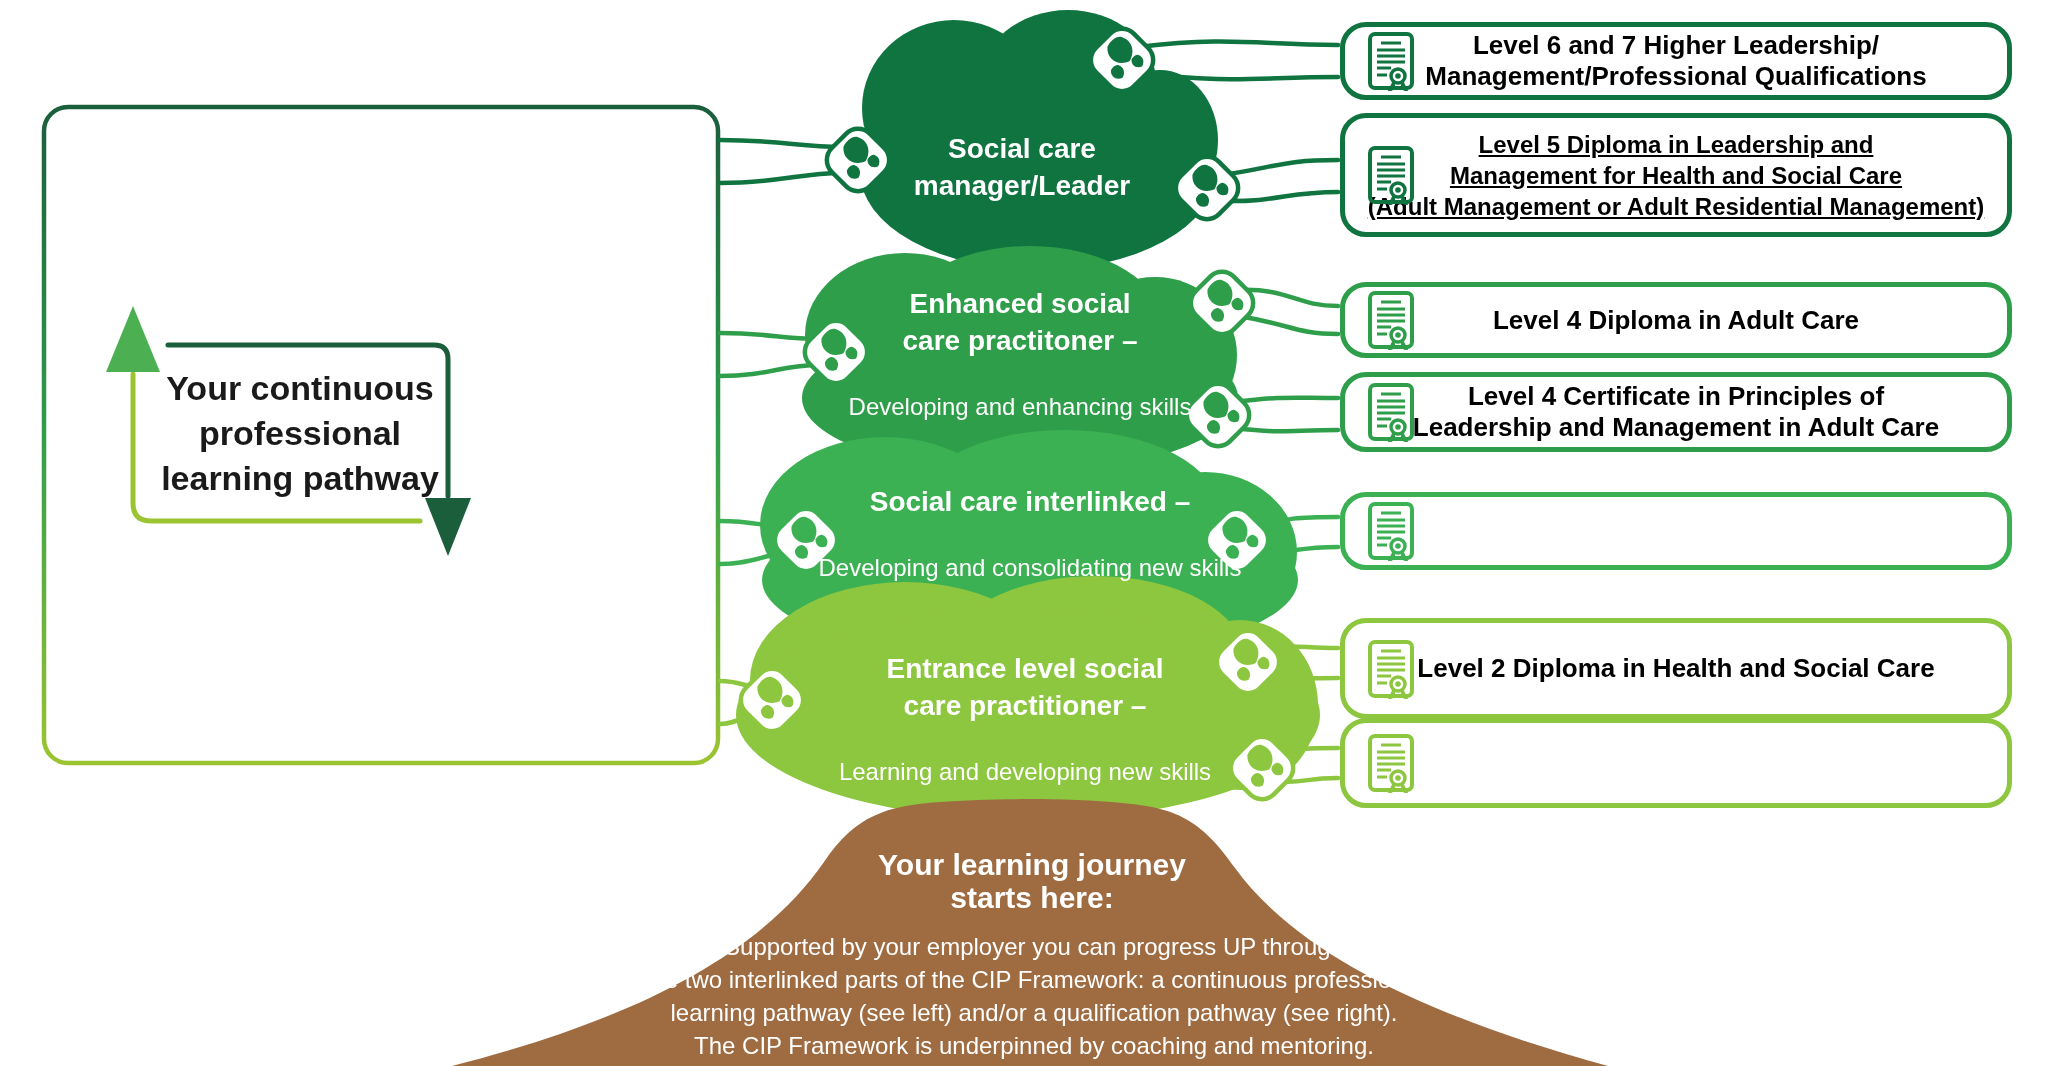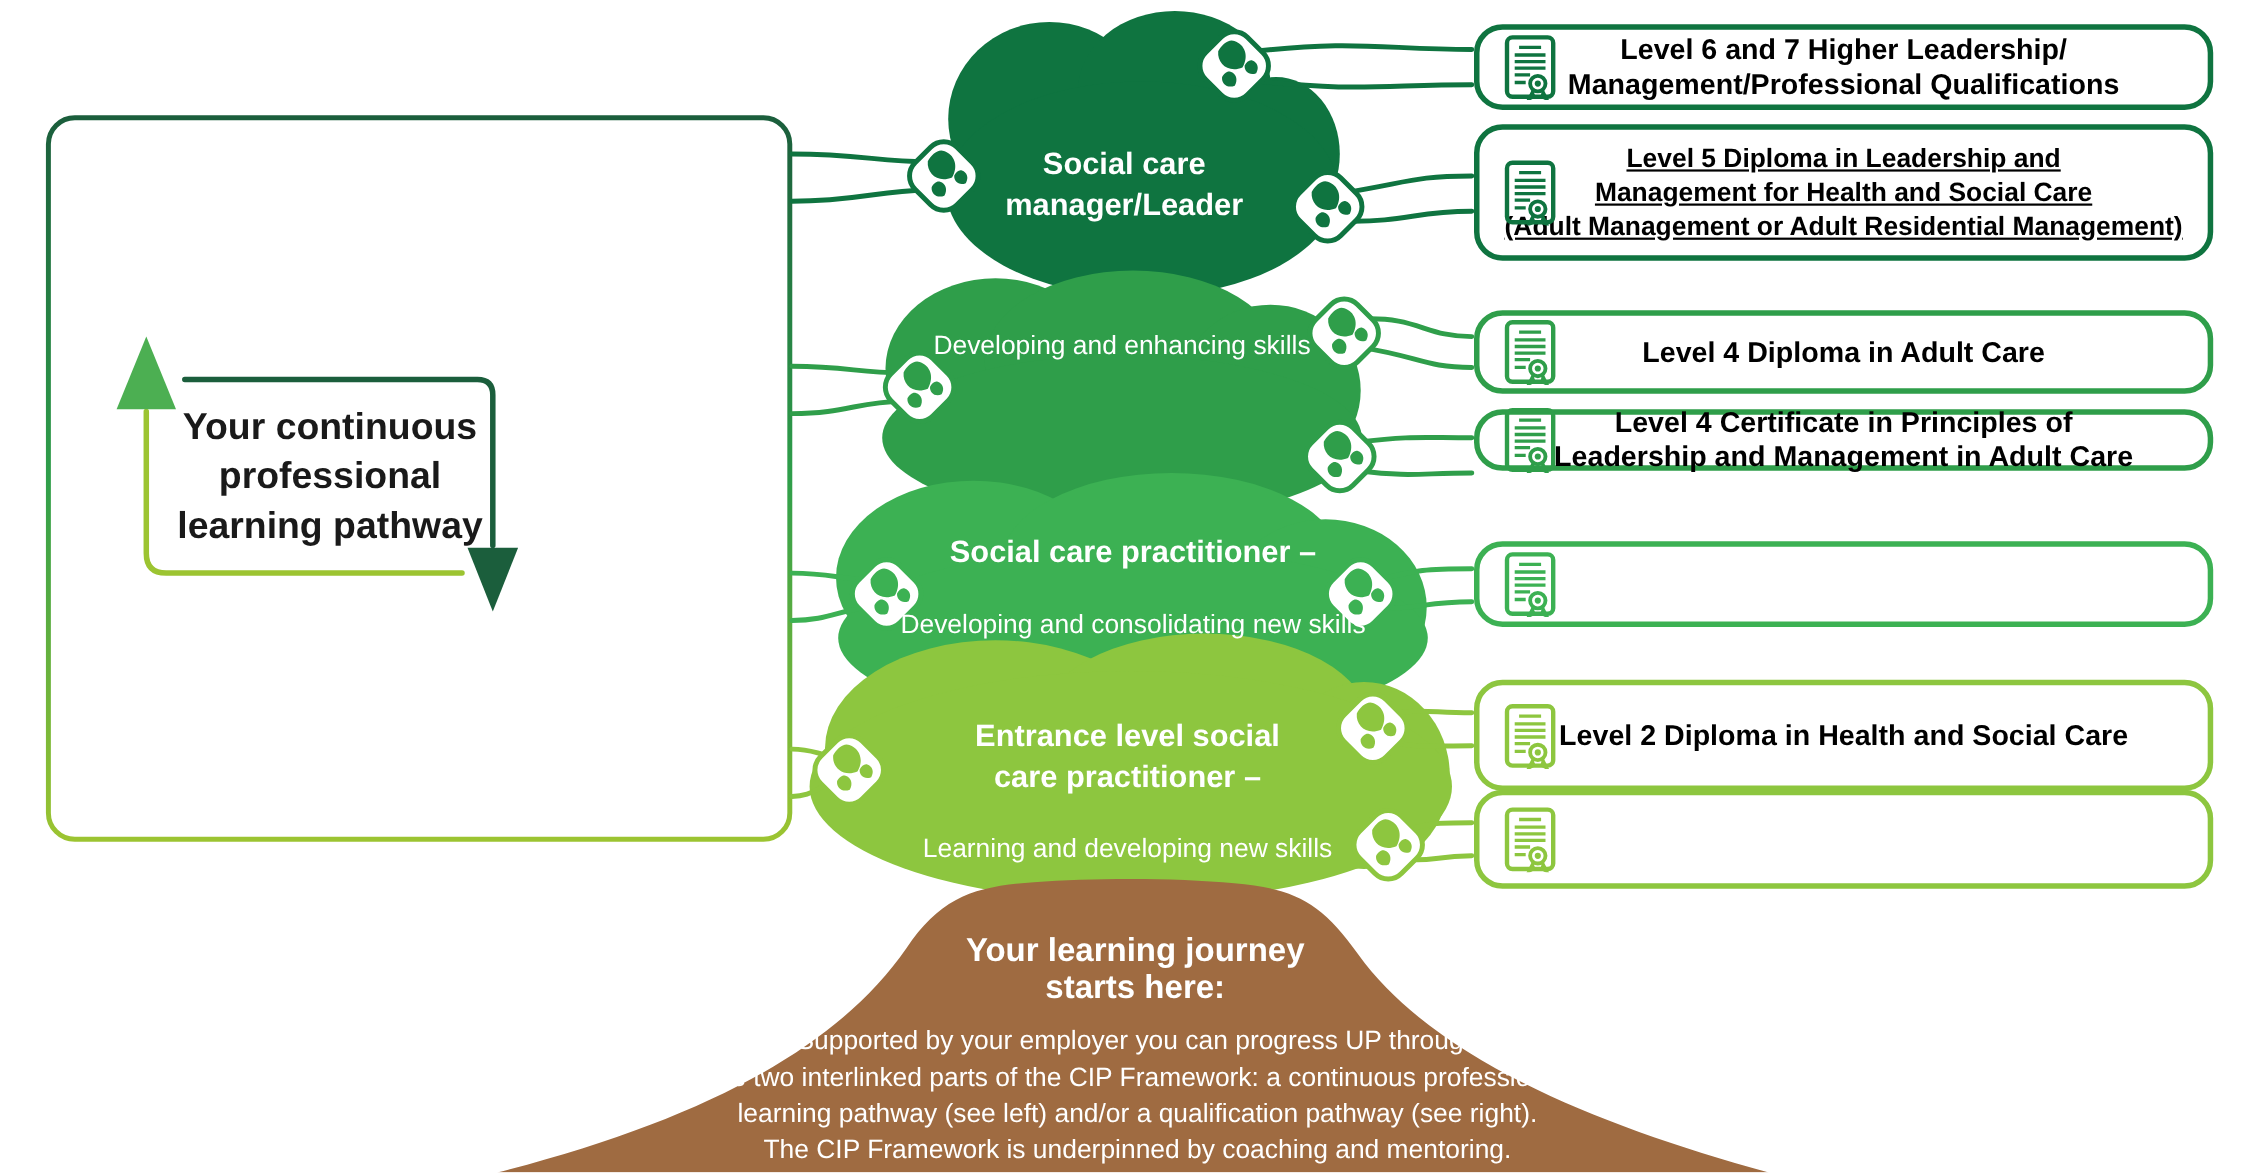--- a/index.html
+++ b/index.html
@@ -165,24 +165,26 @@
 
   <div class="left-title">Your continuous
 professional
 learning pathway</div>
 
   <div class="ovl" style="left:850px;top:112px;width:344px;">
     <div class="cloud-title">Social care
 manager/Leader</div>
   </div>
   <div class="ovl" style="left:810px;top:267px;width:420px;">
+    <div class="cloud-title">Enhanced social
+care practitoner –</div>
     <div class="cloud-sub">Developing and enhancing skills</div>
   </div>
   <div class="ovl" style="left:760px;top:465px;width:540px;">
-    <div class="cloud-title">Social care practitioner –</div>
+    <div class="cloud-title">Social care interlinked –</div>
     <div class="cloud-sub">Developing and consolidating new skills</div>
   </div>
   <div class="ovl" style="left:790px;top:632px;width:470px;">
     <div class="cloud-title">Entrance level social
 care practitioner –</div>
     <div class="cloud-sub">Learning and developing new skills</div>
   </div>
 
   <div class="trunk-head">Your learning journey
 starts here:</div>
@@ -226,21 +228,21 @@
         <rect x="3" y="3" width="42" height="54" rx="5" stroke-width="4"></rect>
         <path d="M14 12 H34 M10 19 H38 M10 25 H38 M10 31 H38 M10 37 H24 M10 44 H20" stroke-width="3"></path>
         <path d="M27 51 l-4 8 5.5-3 M35 51 l4 8 -5.5-3" stroke-width="3" fill="currentColor"></path>
         <circle cx="31" cy="45" r="7" stroke-width="3.5" fill="#fff"></circle>
         <circle cx="31" cy="45" r="2.8" fill="currentColor" stroke="none"></circle>
       </svg>
     </span>
     <div class="qtext">Level 4 Diploma in Adult Care</div>
   </div>
 
-  <div class="qbox t-mid" style="top:372px;height:56px;">
+  <div class="qbox t-mid" style="top:372px;height:80px;">
     <span class="cert">
       <svg width="48" height="60" viewBox="0 0 48 60" fill="none" stroke="currentColor">
         <rect x="3" y="3" width="42" height="54" rx="5" stroke-width="4"></rect>
         <path d="M14 12 H34 M10 19 H38 M10 25 H38 M10 31 H38 M10 37 H24 M10 44 H20" stroke-width="3"></path>
         <path d="M27 51 l-4 8 5.5-3 M35 51 l4 8 -5.5-3" stroke-width="3" fill="currentColor"></path>
         <circle cx="31" cy="45" r="7" stroke-width="3.5" fill="#fff"></circle>
         <circle cx="31" cy="45" r="2.8" fill="currentColor" stroke="none"></circle>
       </svg>
     </span>
     <div class="qtext">Level 4 Certificate in Principles of

